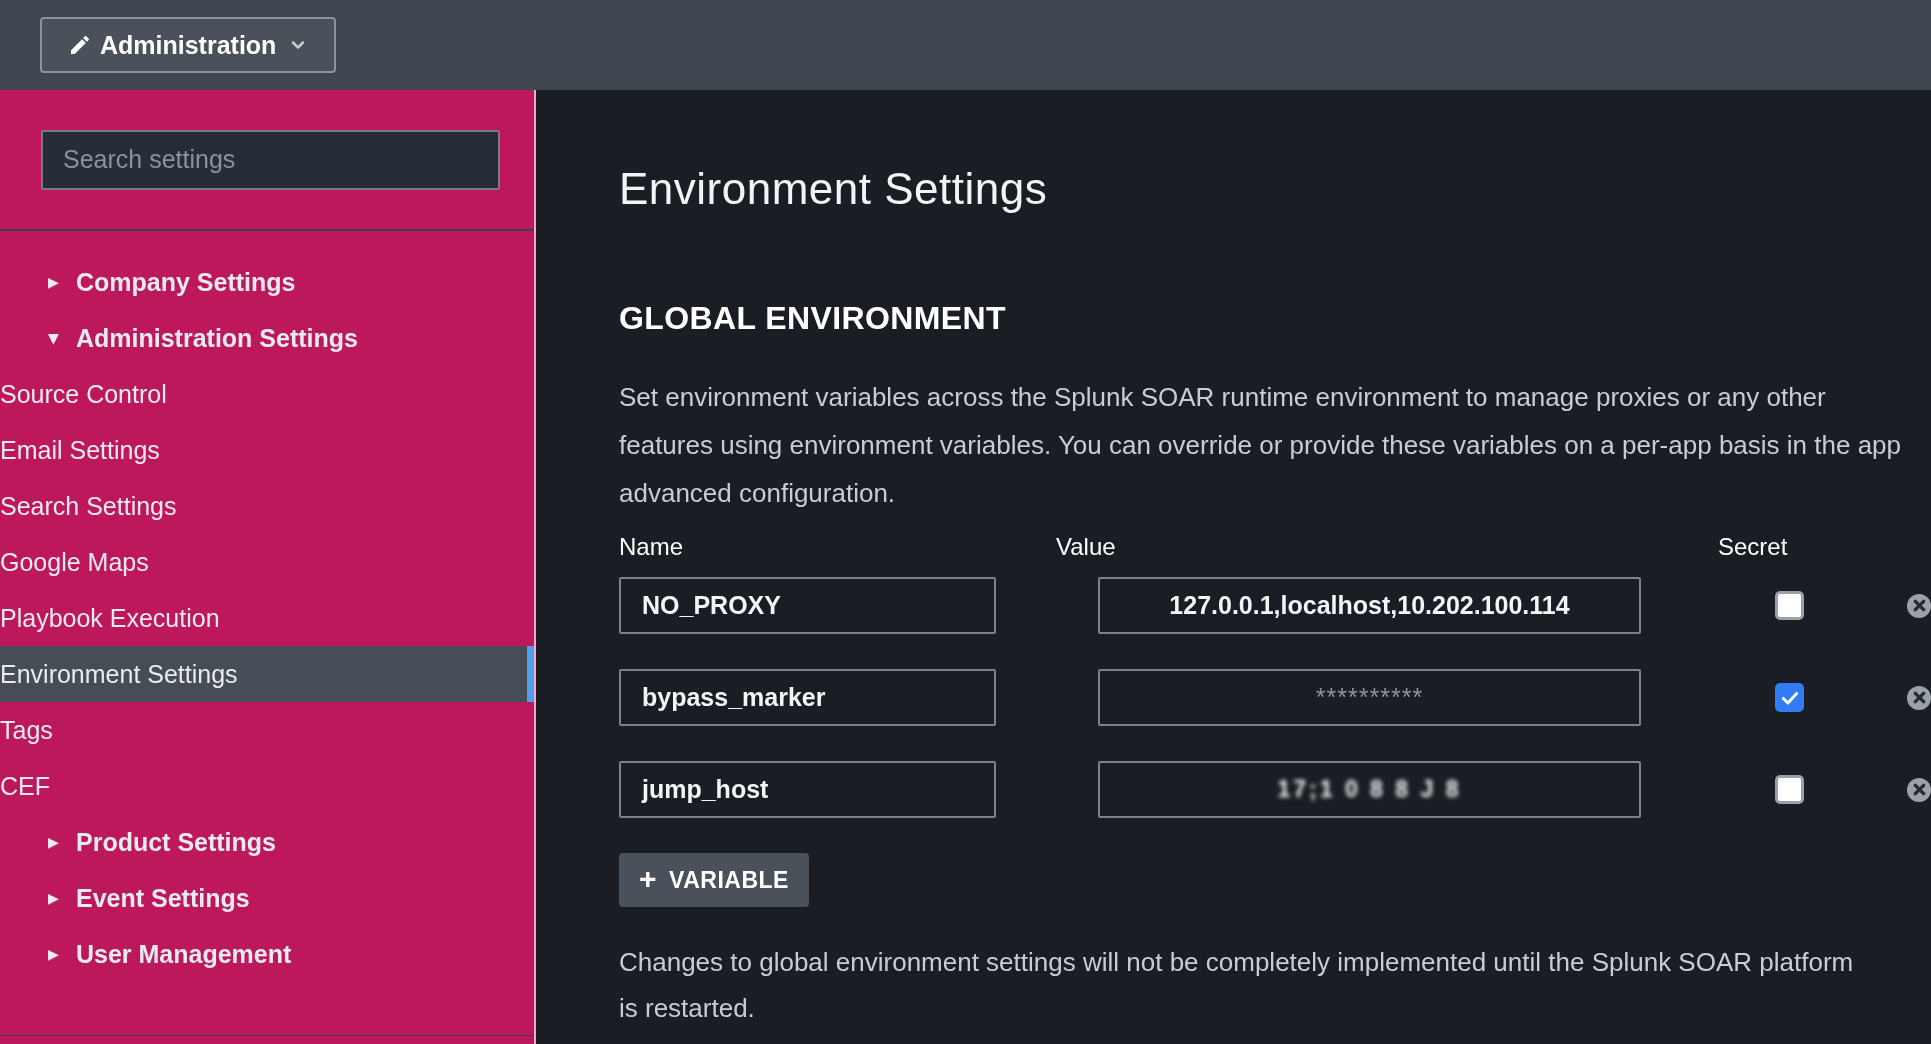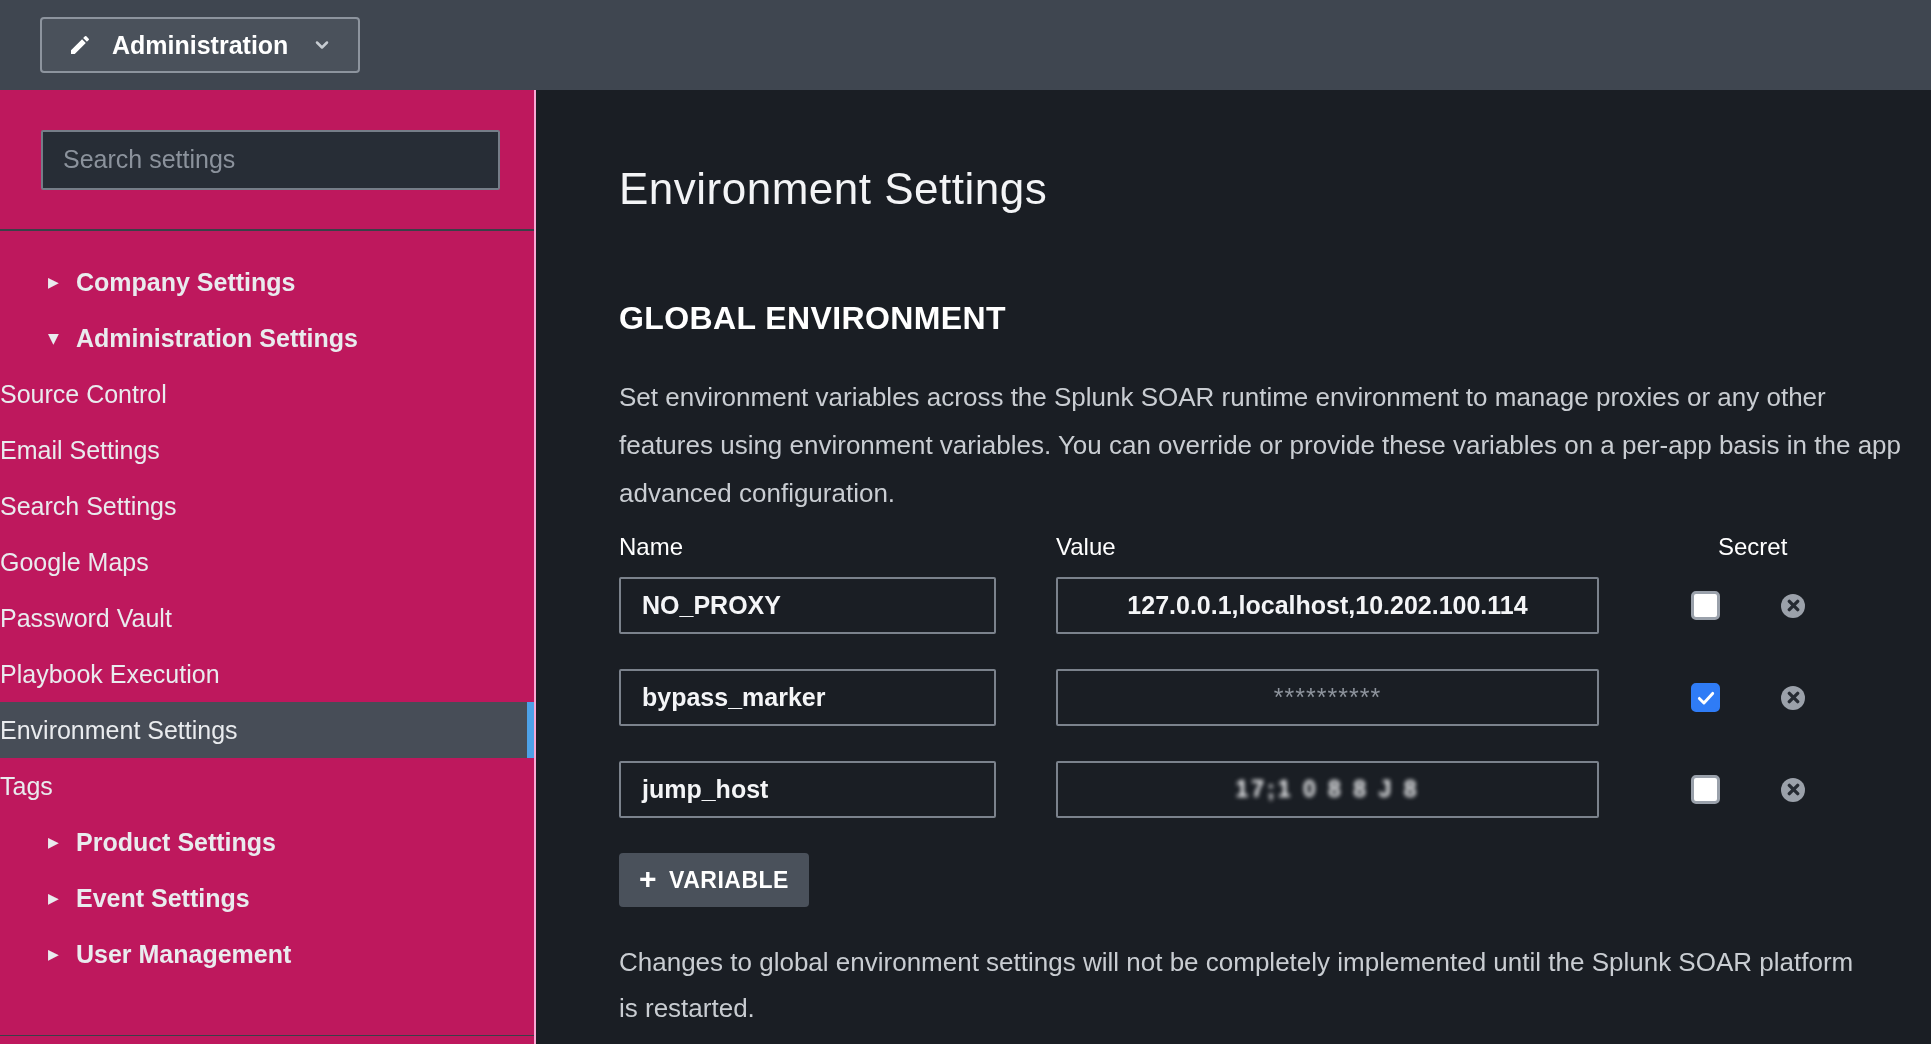--- a/index.html
+++ b/index.html
@@ -9,21 +9,21 @@
     font-family:"Liberation Sans", sans-serif;
     color:#e8eaed;
   }
 
   
   .topbar {
     height:90px; background:#3f4650;
     display:flex; align-items:center; padding-left:40px;
   }
   .admin-btn {
-    display:flex; align-items:center; gap:20px;
+    display:flex; align-items:center; gap:8px;
     height:56px; padding:0 26px;
     background:#4a515b; border:2px solid #8d949e; border-radius:4px;
     color:#fff; font-size:25px; font-weight:700; cursor:pointer;
   }
   .admin-btn svg { display:block; }
   .chevron { margin-left:4px; }
 
   
   .layout { display:flex; height:954px; }
 
@@ -75,21 +75,21 @@
   .desc {
     margin-top:36px; width:1300px;
     font-size:26px; line-height:48px; color:#c9cdd2;
   }
 
   .env-table { margin-top:16px; }
   .env-header { display:flex; font-size:24px; font-weight:400; color:#fff; margin-bottom:16px; }
   .h-name  { width:377px; margin-right:60px; }
   .h-value { width:593px; margin-right:69px; }
 
-  .env-row { display:flex; align-items:center; margin-bottom:35px; }
+  .env-row { display:flex; align-items:center; margin-bottom:35px;gap:42px; }
   .env-input {
     height:57px; border:2px solid #7b828c; border-radius:2px;
     background:transparent; display:flex; align-items:center;
     padding:0 21px; font-size:25px; color:#f4f5f7; font-weight:700;
     overflow:hidden; white-space:nowrap;
   }
   .name-input  { width:377px; }
   .value-input { width:543px; margin-left:60px;justify-content:center; }
   .value-text.redacted {
     filter:blur(2.2px); letter-spacing:3px; font-size:23px;
@@ -171,30 +171,30 @@
       <div class="nav-item sub">
         <span>Email Settings</span>
       </div>
       <div class="nav-item sub">
         <span>Search Settings</span>
       </div>
       <div class="nav-item sub">
         <span>Google Maps</span>
       </div>
       <div class="nav-item sub">
-        <span>Password Vault</span>
-      </div>
-      <div class="nav-item sub">
         <span>Playbook Execution</span>
       </div>
       <div class="nav-item sub selected">
         <span>Environment Settings</span>
       </div>
       <div class="nav-item sub">
         <span>Tags</span>
+      </div>
+      <div class="nav-item sub">
+        <span>CEF</span>
       </div>
       <div class="nav-item top">
         <span class="tri">▶</span>
         <span>Product Settings</span>
       </div>
       <div class="nav-item top">
         <span class="tri">▶</span>
         <span>Event Settings</span>
       </div>
       <div class="nav-item top">

